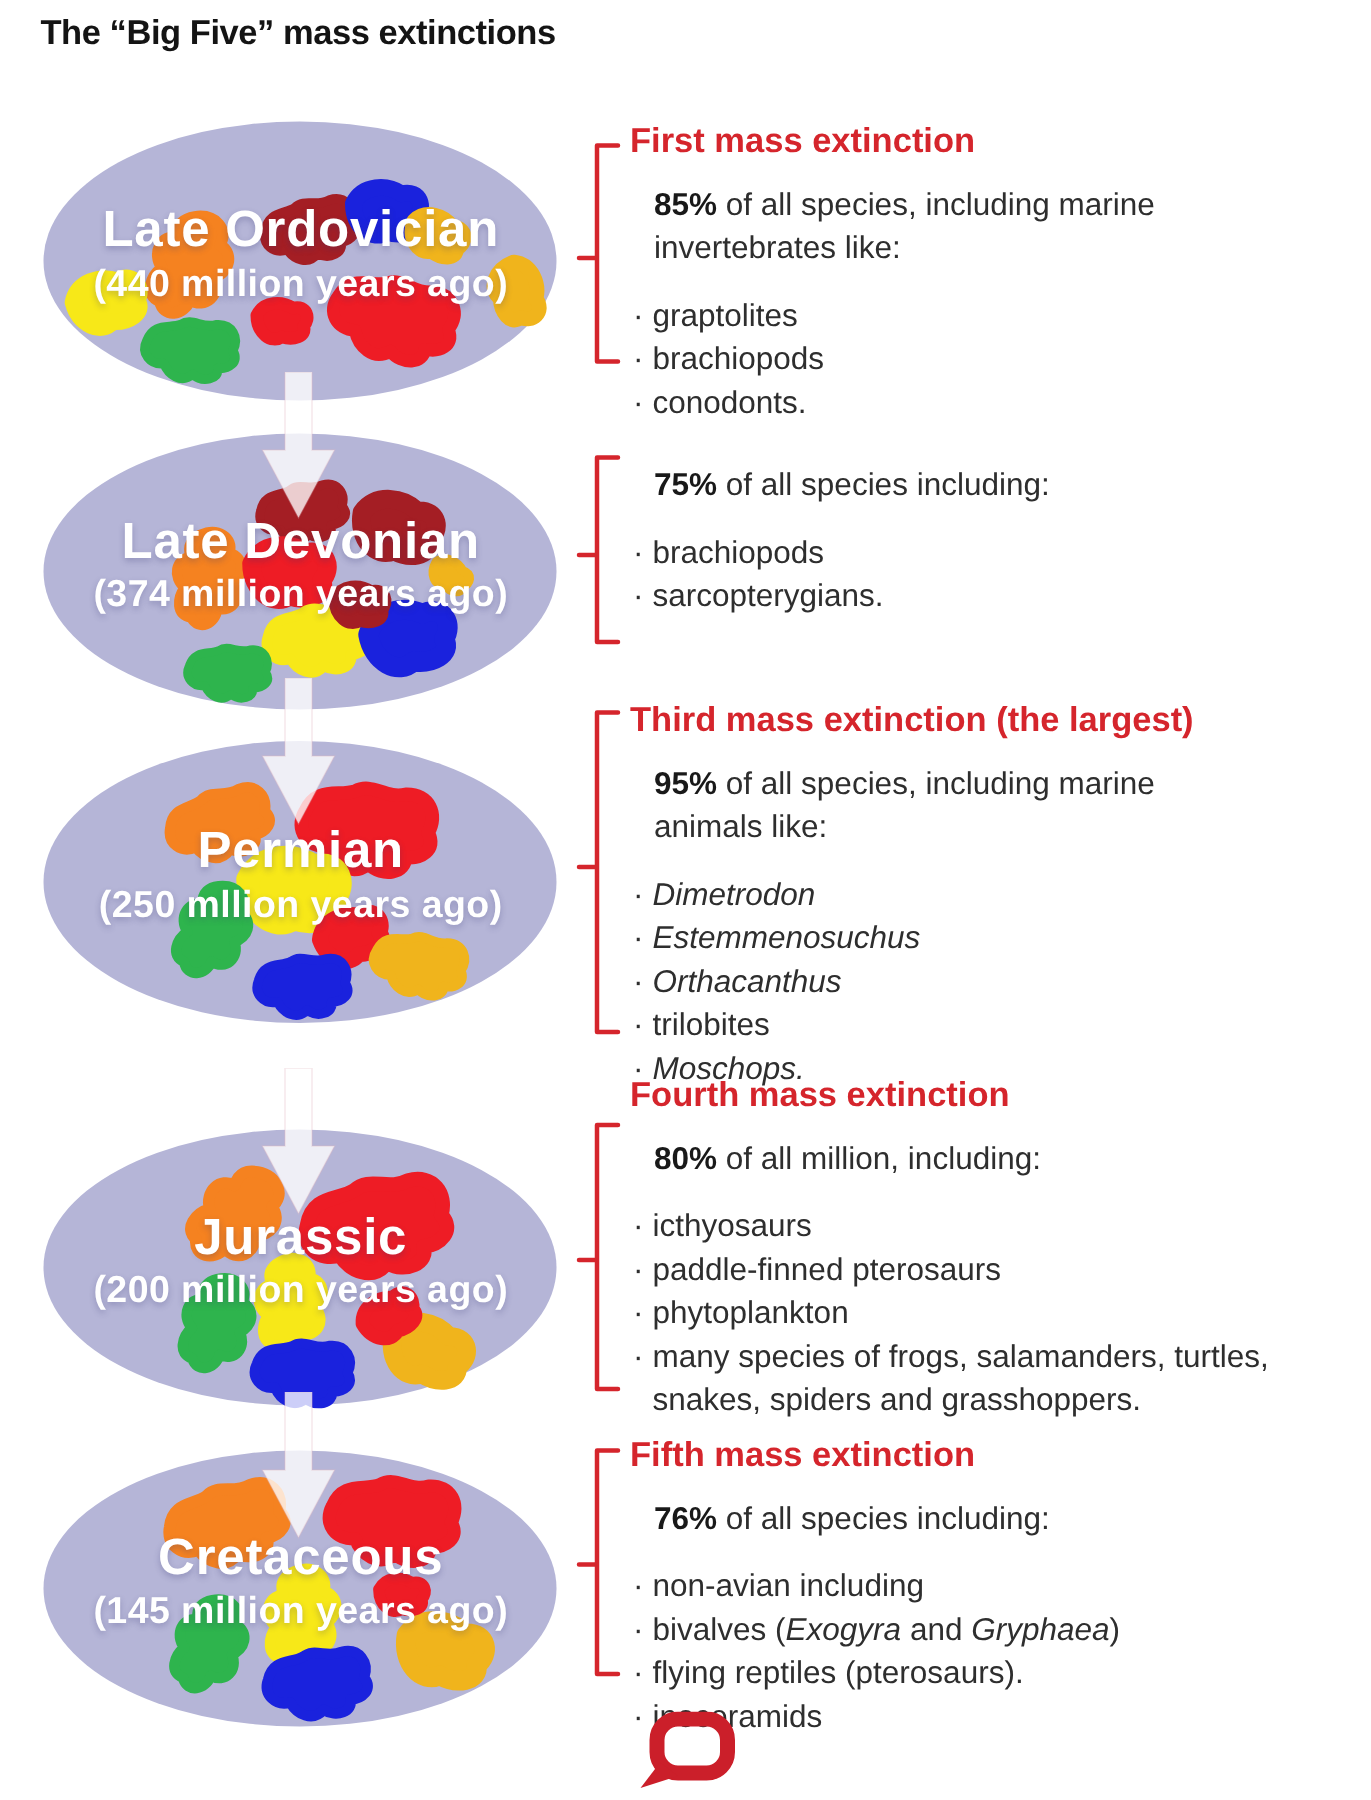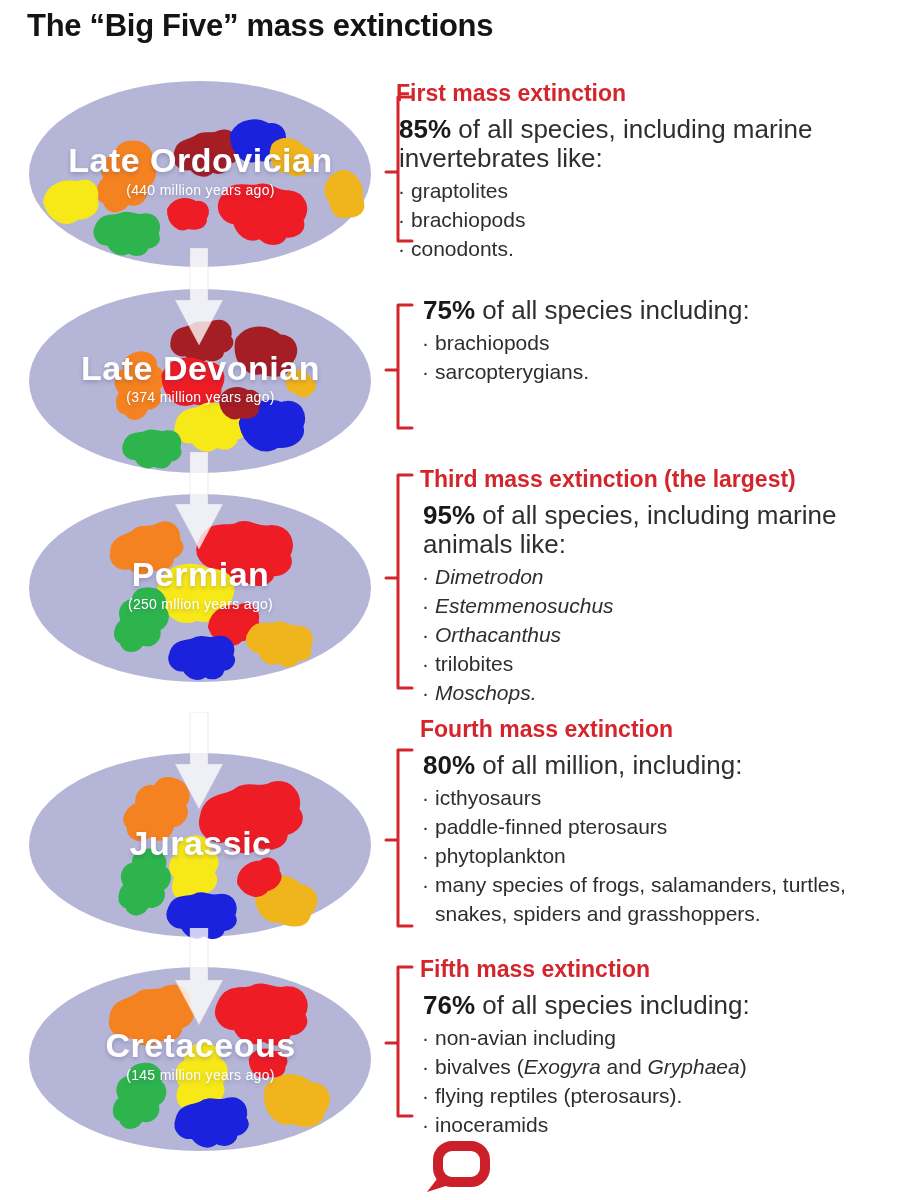--- a/index.html
+++ b/index.html
@@ -4,46 +4,46 @@
 <style>
   :root{
     --accent-red:#d5252c; --logo-red:#cb1f2a; --oval-bg:#b5b5d7;
     --body-text:#2e2e2e; --title-text:#141414;
     --map-red:#ee1c25; --map-maroon:#a41e24; --map-orange:#f58220;
     --map-yellow:#f7e818; --map-gold:#f0b41c; --map-green:#2eb44d; --map-blue:#1a22dd;
   }
   html,body{margin:0;padding:0;background:#fff;}
   .page{position:relative;width:914px;height:1200px;background:#fff;overflow:hidden;
         font-family:"Liberation Sans",sans-serif;}
-  .title{position:absolute;left:27px;top:8px;margin:0;font-size:31px;font-weight:800;
+  .title{position:absolute;left:27px;top:8px;margin:0;font-size:23px;font-weight:800;
          color:var(--title-text);letter-spacing:-0.3px;}
   .oval{position:absolute;}
   .oval svg{position:absolute;left:0;top:0;width:100%;height:100%;}
   .sea{fill:var(--oval-bg);}
   .c-red{fill:var(--map-red);stroke:var(--map-red);}
   .c-maroon{fill:var(--map-maroon);stroke:var(--map-maroon);}
   .c-orange{fill:var(--map-orange);stroke:var(--map-orange);}
   .c-yellow{fill:var(--map-yellow);stroke:var(--map-yellow);}
   .c-gold{fill:var(--map-gold);stroke:var(--map-gold);}
   .c-green{fill:var(--map-green);stroke:var(--map-green);}
   .c-blue{fill:var(--map-blue);stroke:var(--map-blue);}
   .blob{stroke-width:7;stroke-linejoin:round;}
   .oval-label{position:absolute;left:0;right:0;top:50%;transform:translateY(-56%);
               text-align:center;color:#fff;text-shadow:0 2px 4px rgba(50,50,110,0.28);}
   .era-name{font-size:34px;font-weight:800;line-height:1.05;letter-spacing:0.5px;}
-  .era-age{font-size:14px;font-weight:400;margin-top:3px;letter-spacing:0.3px;}
+  .era-age{font-size:25px;font-weight:700;margin-top:3px;letter-spacing:0.3px;}
   .arrow{position:absolute;z-index:3;}
   .arrow path{fill:rgba(255,255,255,0.78);stroke:rgba(225,185,195,0.35);stroke-width:1;}
   .bracket{position:absolute;}
   .bracket path{fill:none;stroke:var(--accent-red);stroke-width:3;
                 stroke-linecap:round;stroke-linejoin:round;}
   .era-text{position:absolute;width:440px;color:var(--body-text);}
   .era-text h2{margin:0 0 9px;font-size:23px;line-height:26px;font-weight:800;
                color:var(--accent-red);white-space:nowrap;}
-  .lead{margin:3px;font-size:26px;line-height:29px;}
+  .lead{margin:16px;font-size:21px;line-height:29px;}
   .lead b{color:#191919;font-weight:800;}
   .bullets{margin:0;padding:0;list-style:none;font-size:21px;line-height:29px;}
   .bullets li{position:relative;padding-left:15px;}
   .bullets li::before{content:"\00B7";position:absolute;left:2px;}
   .logo{position:absolute;}
 </style>
 </head>
 <body>
 
 <svg width="0" height="0" style="position:absolute">
@@ -119,20 +119,21 @@
       <use href="#bB" class="blob c-orange" transform="translate(130,62) rotate(30) scale(1.1)"></use>
       <use href="#bA" class="blob c-red" transform="translate(225,68) rotate(-6) scale(1.4)"></use>
       <use href="#bB" class="blob c-green" transform="translate(118,133) rotate(5)"></use>
       <use href="#bB" class="blob c-yellow" transform="translate(168,120) rotate(-10)"></use>
       <use href="#bA" class="blob c-blue" transform="translate(175,165) rotate(4) scale(0.95)"></use>
       <use href="#bC" class="blob c-gold" transform="translate(257,150) rotate(15) scale(1.8)"></use>
       <use href="#bC" class="blob c-red" transform="translate(232,126) rotate(-30) scale(1.3)"></use>
     </svg>
     <div class="oval-label">
       <div class="era-name">Jurassic</div>
+      <div class="era-age">(200 million years ago)</div>
     </div>
   </div>
 
   <div class="oval" style="left:28px;top:966px;width:345px;height:186px">
     <svg viewBox="0 0 345 186">
       <ellipse class="sea" cx="172" cy="93" rx="171" ry="92"></ellipse>
       <use href="#bA" class="blob c-orange" transform="translate(125,52) rotate(-10) scale(1.15)"></use>
       <use href="#bA" class="blob c-red" transform="translate(235,50) rotate(6) scale(1.25)"></use>
       <use href="#bB" class="blob c-green" transform="translate(113,133) rotate(8)"></use>
       <use href="#bB" class="blob c-yellow" transform="translate(175,115) rotate(-5) scale(1.05)"></use>
@@ -168,21 +169,21 @@
   <svg class="bracket" style="left:384px;top:473px" width="30" height="217">
       <path d="M28,2 H14 V105 H2 M14,105 V215 H28"></path>
     </svg>
   <svg class="bracket" style="left:384px;top:748px" width="30" height="180">
       <path d="M28,2 H14 V92 H2 M14,92 V178 H28"></path>
     </svg>
   <svg class="bracket" style="left:384px;top:965px" width="30" height="153">
       <path d="M28,2 H14 V78 H2 M14,78 V151 H28"></path>
     </svg>
 
-  <div class="era-text" style="left:396px;top:80px">
+  <div class="era-text" style="left:420px;top:80px">
     <h2>First mass extinction</h2>
     <p class="lead"><b>85%</b><span> of all species, including marine invertebrates like:</span></p>
     <ul class="bullets">
         <li><span>graptolites</span></li>
         <li><span>brachiopods</span></li>
         <li><span>conodonts.</span></li>
       </ul>
   </div>
 
   <div class="era-text" style="left:420px;top:293px">

